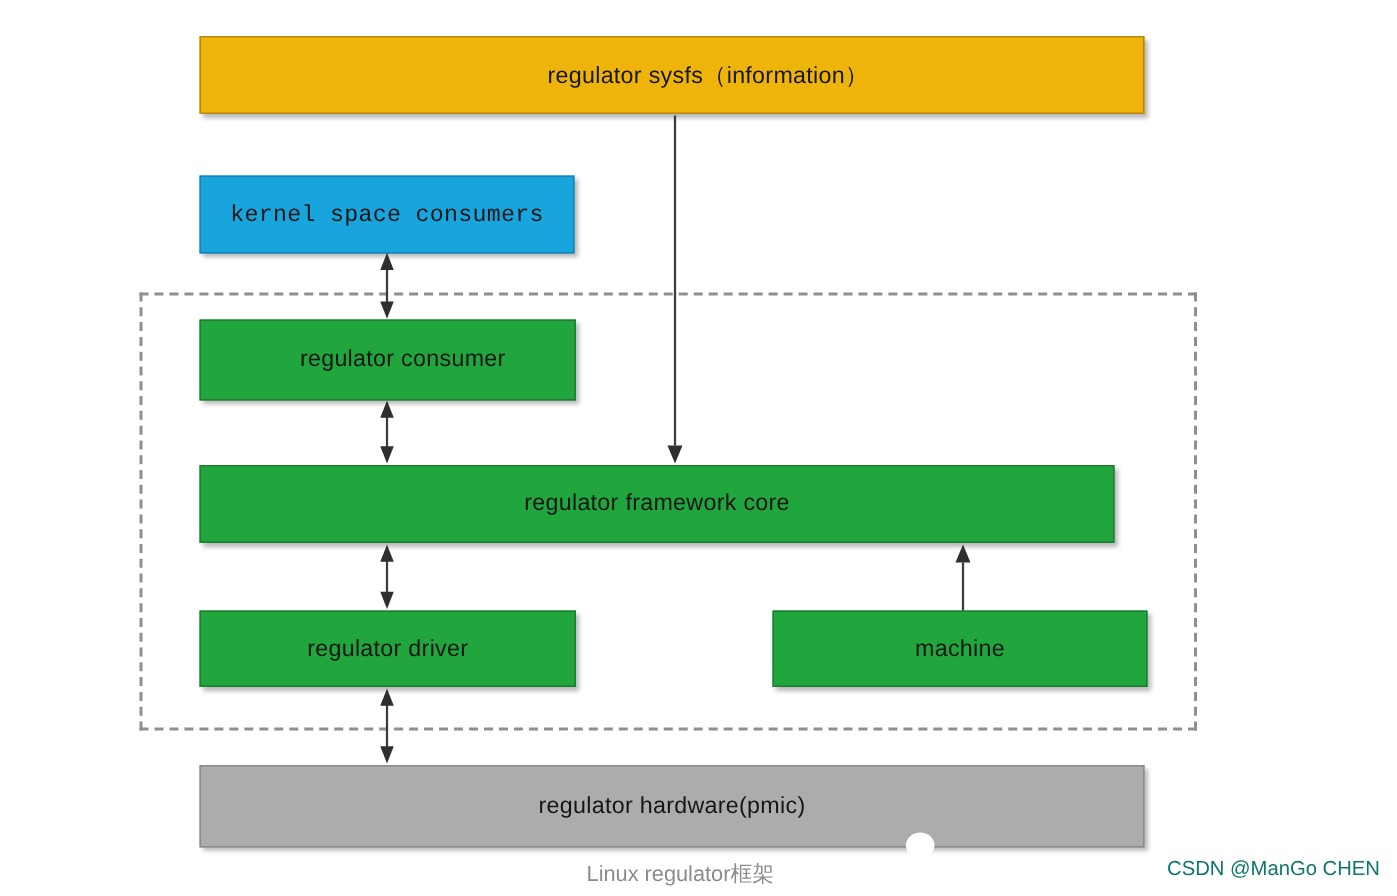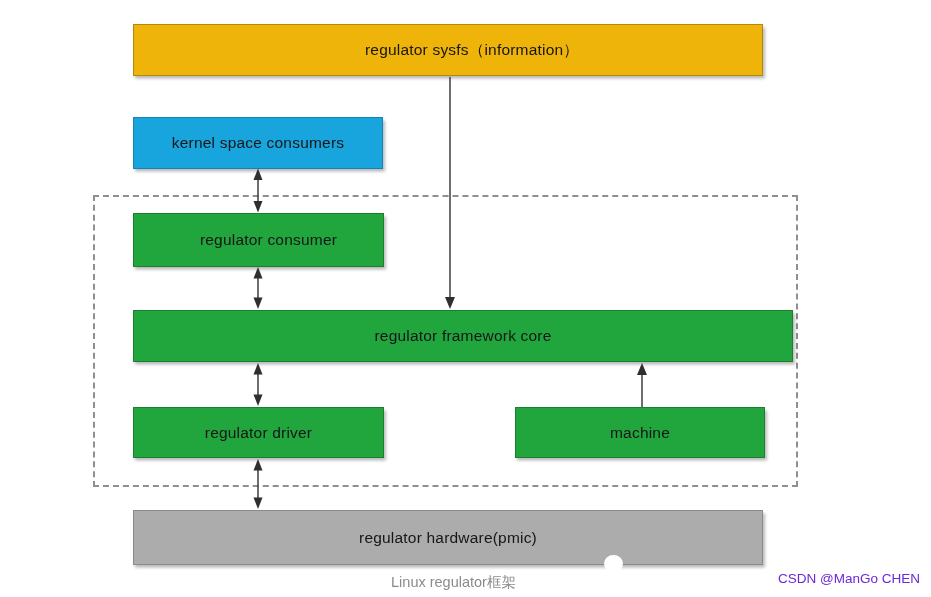--- a/index.html
+++ b/index.html
@@ -24,21 +24,21 @@
     box-sizing: border-box;
   }
   .gold  { border: 1px solid #b5870a; }
   .blue  { border: 1px solid #1484b4; }
   .green { border: 1px solid #1b7e30; }
   .gray  { border: 1px solid #8a8a8a; text-align: center; }
 
   #node-sysfs    { left: 133px; top: 24px;  width: 630px; height: 52px; padding-left: 48px; }
   #node-kernel   { left: 133px; top: 117px; width: 250px; height: 52px; }
   #node-consumer { left: 133px; top: 213px; width: 251px; height: 54px; }
-  #node-core     { left: 133px; top: 310px; width: 660px; height: 52px; }
+  #node-core     { left: 133px; top: 310px; width: 610px; height: 52px; }
   #node-driver   { left: 133px; top: 407px; width: 251px; height: 51px; }
   #node-machine  { left: 515px; top: 407px; width: 250px; height: 51px; }
   #node-hardware { left: 133px; top: 510px; width: 630px; height: 55px; }
 
   .framework-boundary {
     position: absolute;
     left: 93px; top: 195px;
     width: 705px; height: 292px;
     border: 2px dashed #8f8f8f;
     z-index: 1;
@@ -76,35 +76,35 @@
     text-align: center;
     transform: translateX(-12px);
     color: #8c8c8c;
     font-size: 14.5px;
     z-index: 3;
   }
   .watermark {
     position: absolute;
     right: 11px;
     top: 571px;
-    color: #6d28d9;
+    color: #0f766e;
     font-size: 13.5px;
     z-index: 3;
   }
 </style>
 </head>
 <body>
 
 <div class="canvas">
 
   <div class="framework-boundary"></div>
 
   <div class="node gold" id="node-sysfs" style="background-color: rgb(239, 180, 10);">regulator sysfs（information）</div>
 
-  <div class="node blue" id="node-kernel" style="background-color: rgb(24, 165, 222);">kernel space consumers</div>
+  <div class="node blue" id="node-kernel" style="background-color: rgb(24, 165, 222); font-family: Liberation Mono, monospace;">kernel space consumers</div>
 
   <div class="node green" id="node-consumer" style="background-color: rgb(33, 166, 62); padding-left: 20px;">regulator consumer</div>
 
   <div class="node green" id="node-core" style="background-color: rgb(33, 166, 62);">regulator framework core</div>
 
   <div class="node green" id="node-driver" style="background-color: rgb(33, 166, 62);">regulator driver</div>
 
   <div class="node green" id="node-machine" style="background-color: rgb(33, 166, 62);">machine</div>
 
   <div class="node gray" id="node-hardware" style="background-color: rgb(172, 172, 172);">regulator hardware(pmic)</div>

